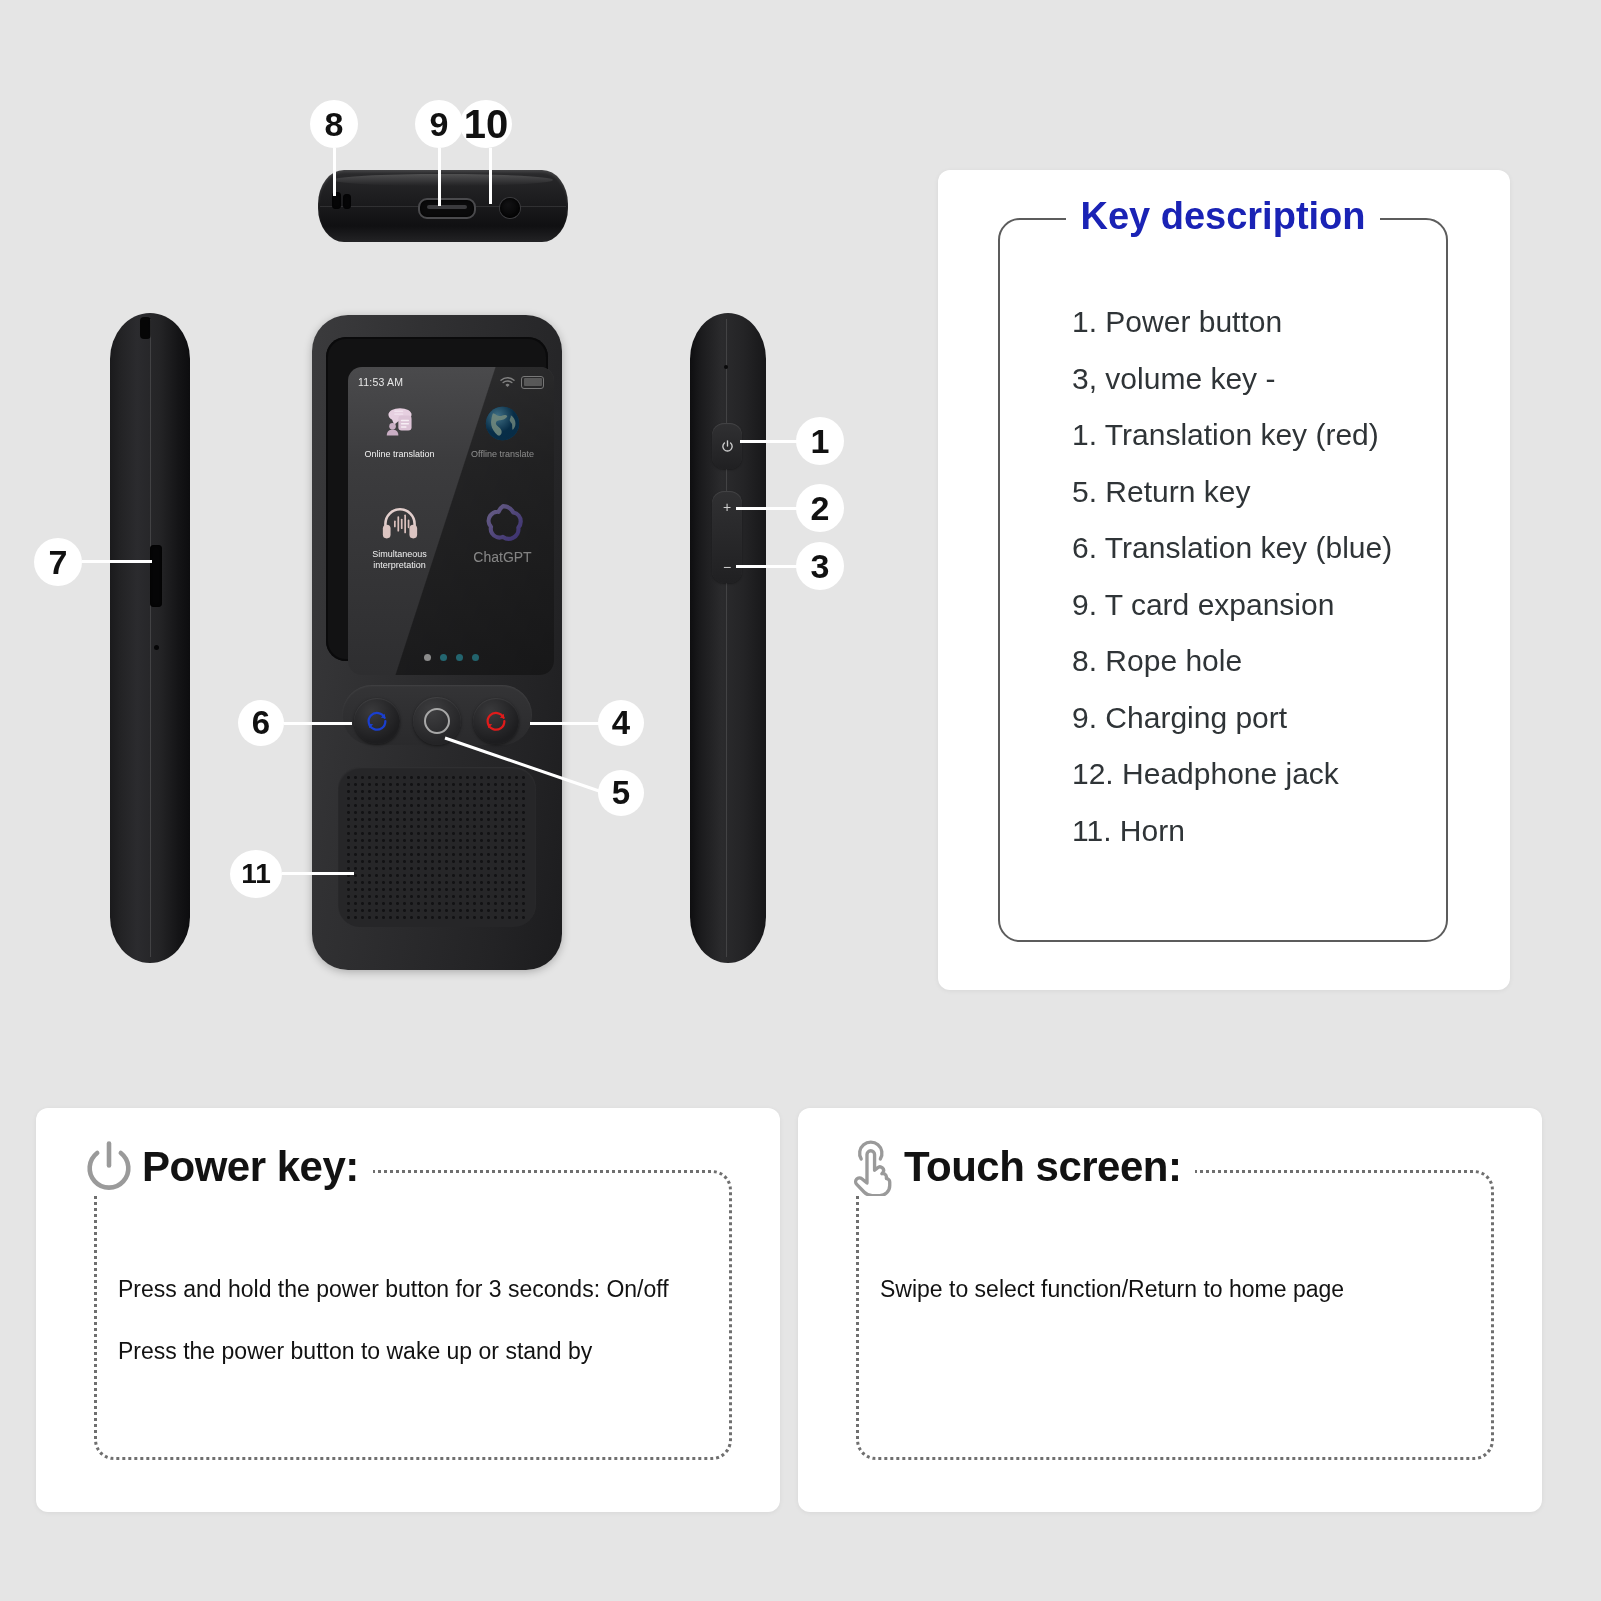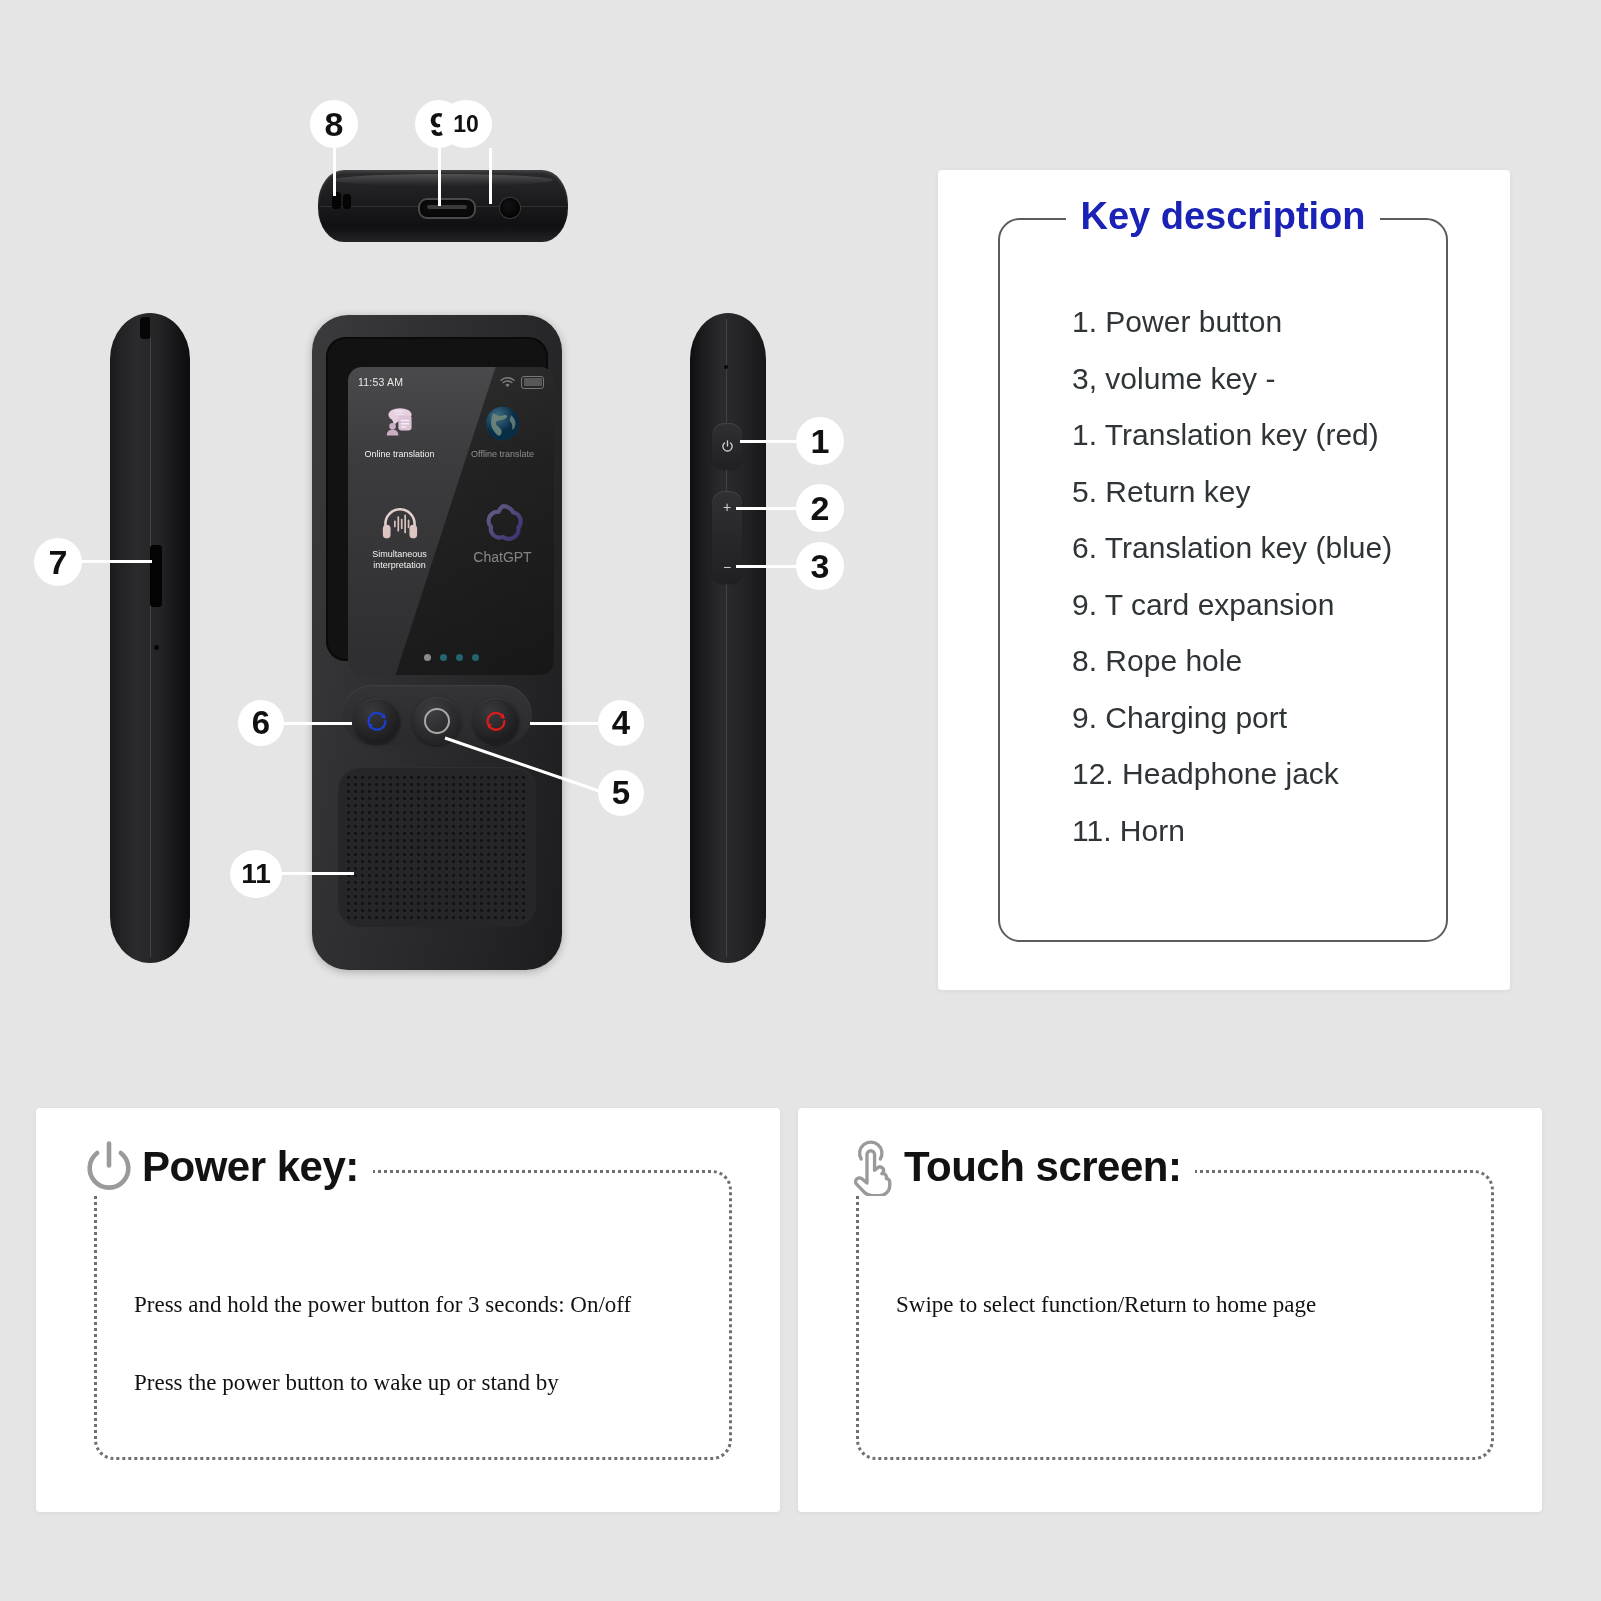--- a/index.html
+++ b/index.html
@@ -192,21 +192,21 @@
     box-shadow:inset 0 1px 1px rgba(255,255,255,.10), 0 1px 2px rgba(0,0,0,.35);
     display:flex;align-items:center;justify-content:center;
     color:#cfcfcf;
   }
   #key-power{top:110px;width:30px;height:46px;}
   #key-vol{top:178px;width:30px;height:92px;flex-direction:column;justify-content:space-between;padding:9px 0;box-sizing:border-box;}
   .glyph{font-size:14px;line-height:1;color:#cfcfcf;}
 
   
   .card{
-    position:absolute;background:#fff;border-radius:4px;
+    position:absolute;background:#fff;border-radius:12px;
     box-shadow:0 1px 5px rgba(0,0,0,.06);
   }
   #key-card{left:938px;top:170px;width:572px;height:820px;}
   .keybox{
     position:absolute;left:60px;top:48px;right:62px;bottom:48px;
     border:2px solid #5c5c5c;border-radius:22px;
   }
   .keybox-title{
     position:absolute;left:0;right:0;top:-26px;
     text-align:center;
@@ -232,21 +232,21 @@
     position:absolute;left:44px;top:30px;display:flex;align-items:center;gap:4px;z-index:5;
     background:#fff;padding-right:14px;
   }
   .card-head .title{
     font-size:42px;font-weight:700;color:#121212;line-height:50px;letter-spacing:-0.5px;
   }
   .card-body{
     position:absolute;left:82px;right:70px;top:150px;
     color:#121212;font-size:23px;line-height:62px;
   }
-  .card-body p{margin:16px;white-space:nowrap;font-family:Liberation Serif, serif;}
+  .card-body p{margin:0;white-space:nowrap;}
   .ico-gray{width:58px;height:58px;color:#9a9a9a;flex:0 0 auto;}
 </style>
 </head>
 <body>
 
 <div class="stage">
 
   <div id="top-view">
     <div class="body">
       <div class="glare"></div>
@@ -261,21 +261,21 @@
   <div class="badge" style="left:310px;top:100px;width:48px;height:48px;font-size:34px;">
     <span>8</span>
   </div>
   <div class="lead-v" style="left:333px;top:148px;height:48px;"></div>
 
   <div class="badge" style="left:415px;top:100px;width:48px;height:48px;font-size:34px;">
     <span>9</span>
   </div>
   <div class="lead-v" style="left:438px;top:148px;height:58px;"></div>
 
-  <div class="badge" style="left:440px;top:100px;width:52px;height:48px;font-size:23px;">
+  <div class="badge" style="left:460px;top:100px;width:52px;height:48px;font-size:40px;">
     <span>10</span>
   </div>
   <div class="lead-v" style="left:489px;top:148px;height:56px;"></div>
 
   <div id="left-view">
     <div class="body">
       <div class="topnotch"></div>
       <div class="seam"></div>
       <div class="tcard-slot"></div>
       <div class="mic-dot"></div>

